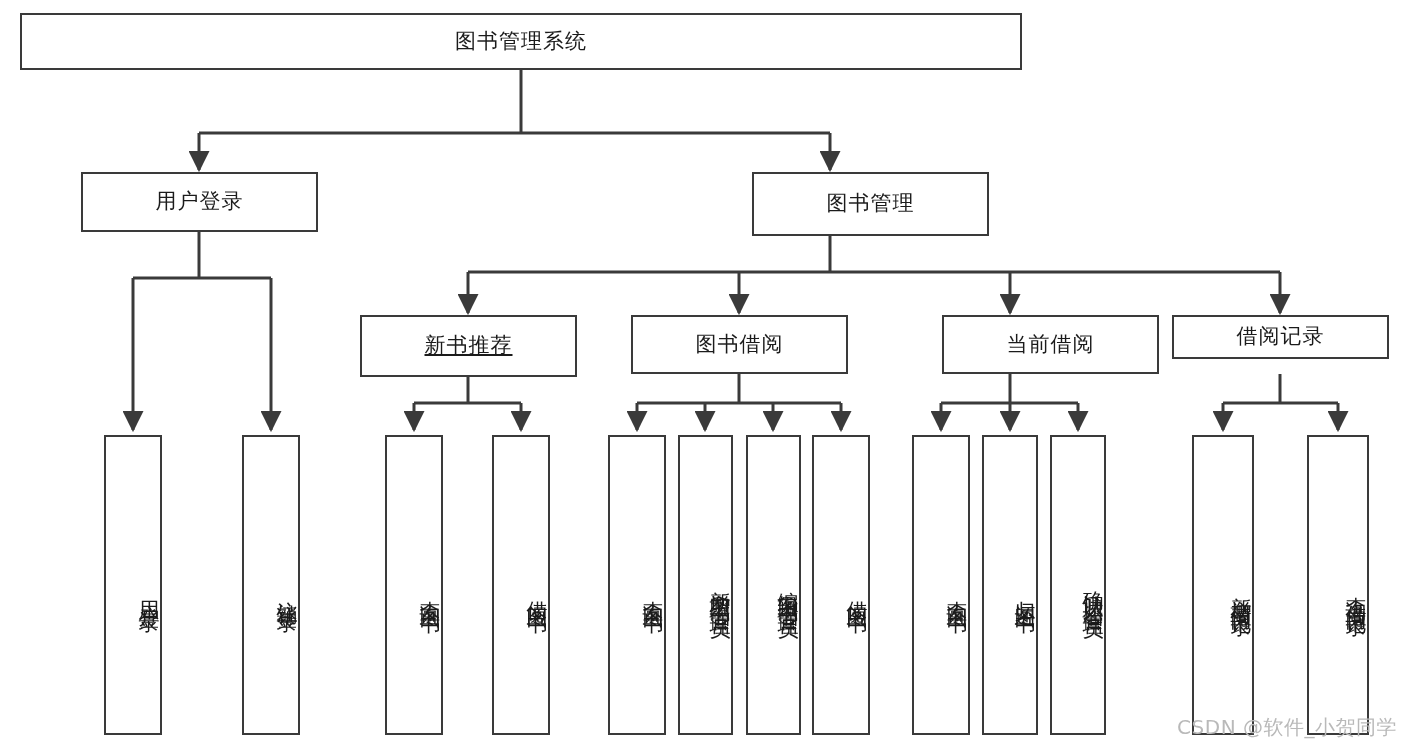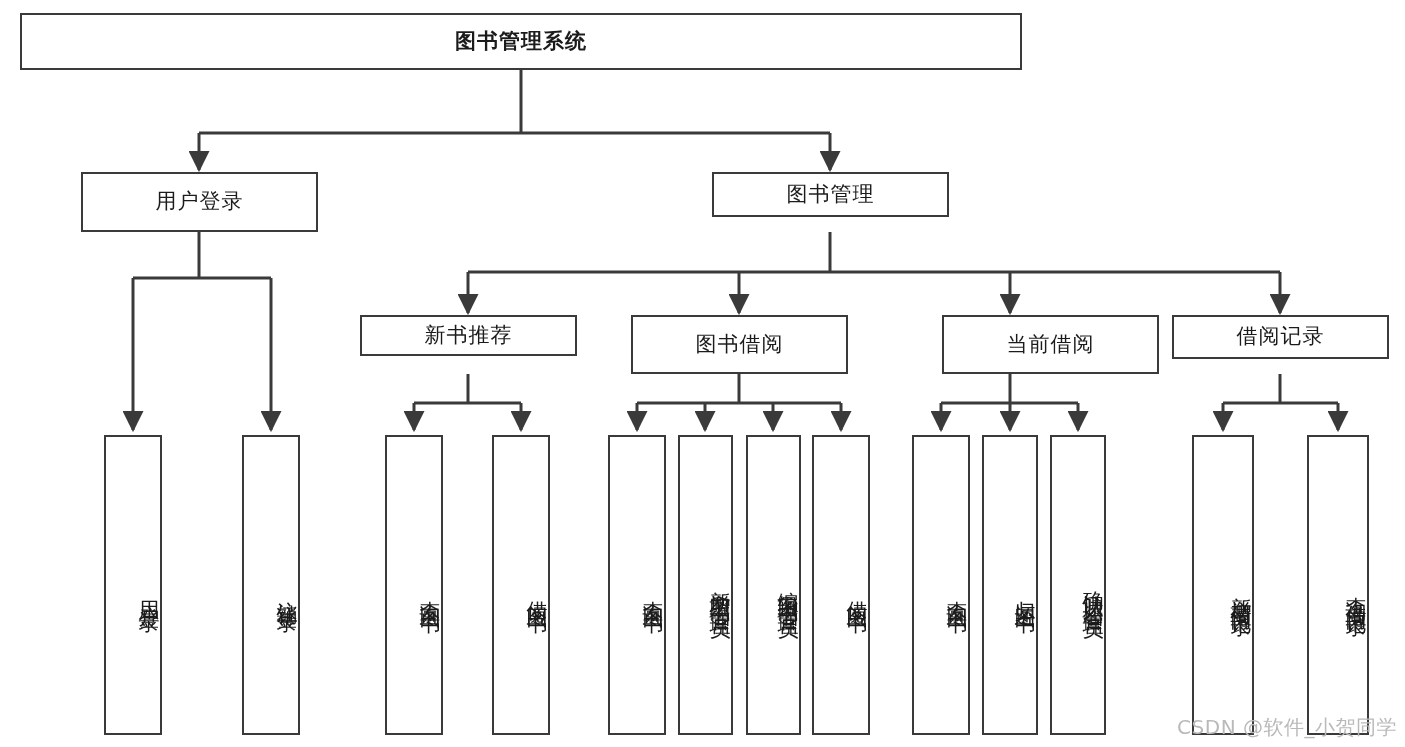--- a/index.html
+++ b/index.html
@@ -118,32 +118,32 @@
       <path d="M 1010 403 L 1010 430" marker-end="url(#arrow)"></path>
       <path d="M 1078 403 L 1078 430" marker-end="url(#arrow)"></path>
 
       <path d="M 1280 374 L 1280 403"></path>
       <path d="M 1223 403 L 1338 403"></path>
       <path d="M 1223 403 L 1223 430" marker-end="url(#arrow)"></path>
       <path d="M 1338 403 L 1338 430" marker-end="url(#arrow)"></path>
     </g>
   </svg>
 
-  <div class="node horiz" style="left:20px; top:13px; width:1002px; height:57px;font-weight:bold;">
+  <div class="node horiz" style="left:20px; top:13px; width:1002px; height:57px;">
     <span class="nlabel">图书管理系统</span>
   </div>
 
   <div class="node horiz" style="left:81px; top:172px; width:237px; height:60px;">
     <span class="nlabel">用户登录</span>
   </div>
-  <div class="node horiz" style="left:712px; top:172px; width:237px; height:45px;">
+  <div class="node horiz" style="left:752px; top:172px; width:237px; height:64px;">
     <span class="nlabel">图书管理</span>
   </div>
 
-  <div class="node horiz" style="left:360px; top:315px; width:217px; height:41px;">
+  <div class="node horiz" style="left:360px; top:315px; width:217px; height:62px;text-decoration:underline;">
     <span class="nlabel">新书推荐</span>
   </div>
   <div class="node horiz" style="left:631px; top:315px; width:217px; height:59px;">
     <span class="nlabel">图书借阅</span>
   </div>
   <div class="node horiz" style="left:902px; top:315px; width:217px; height:59px;margin-left:40px;">
     <span class="nlabel">当前借阅</span>
   </div>
   <div class="node horiz" style="left:1172px; top:315px; width:217px; height:44px;">
     <span class="nlabel">借阅记录</span>

